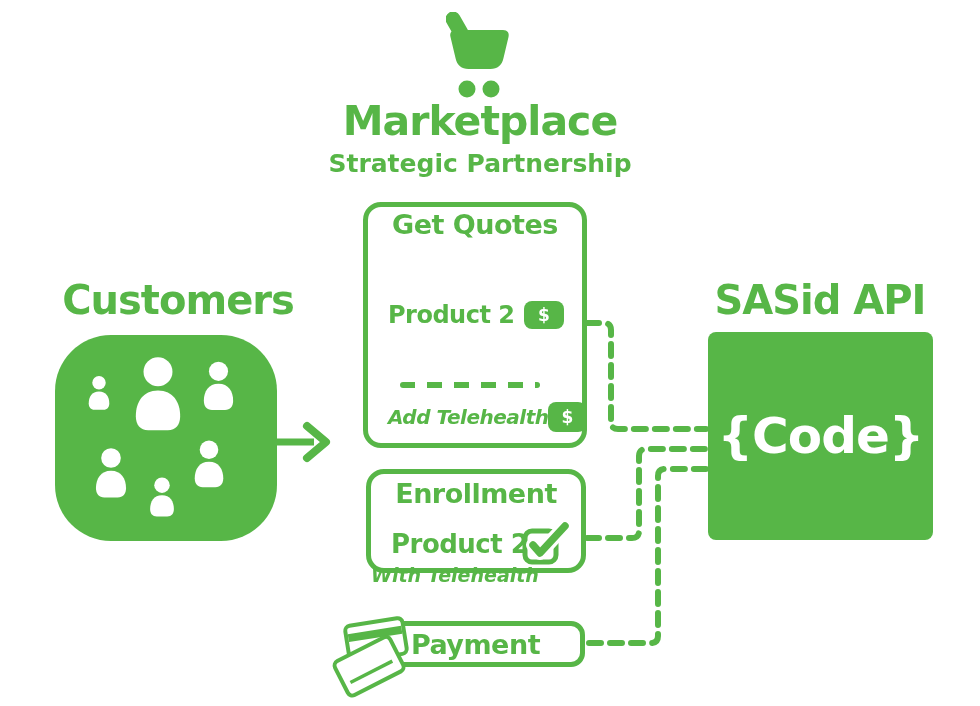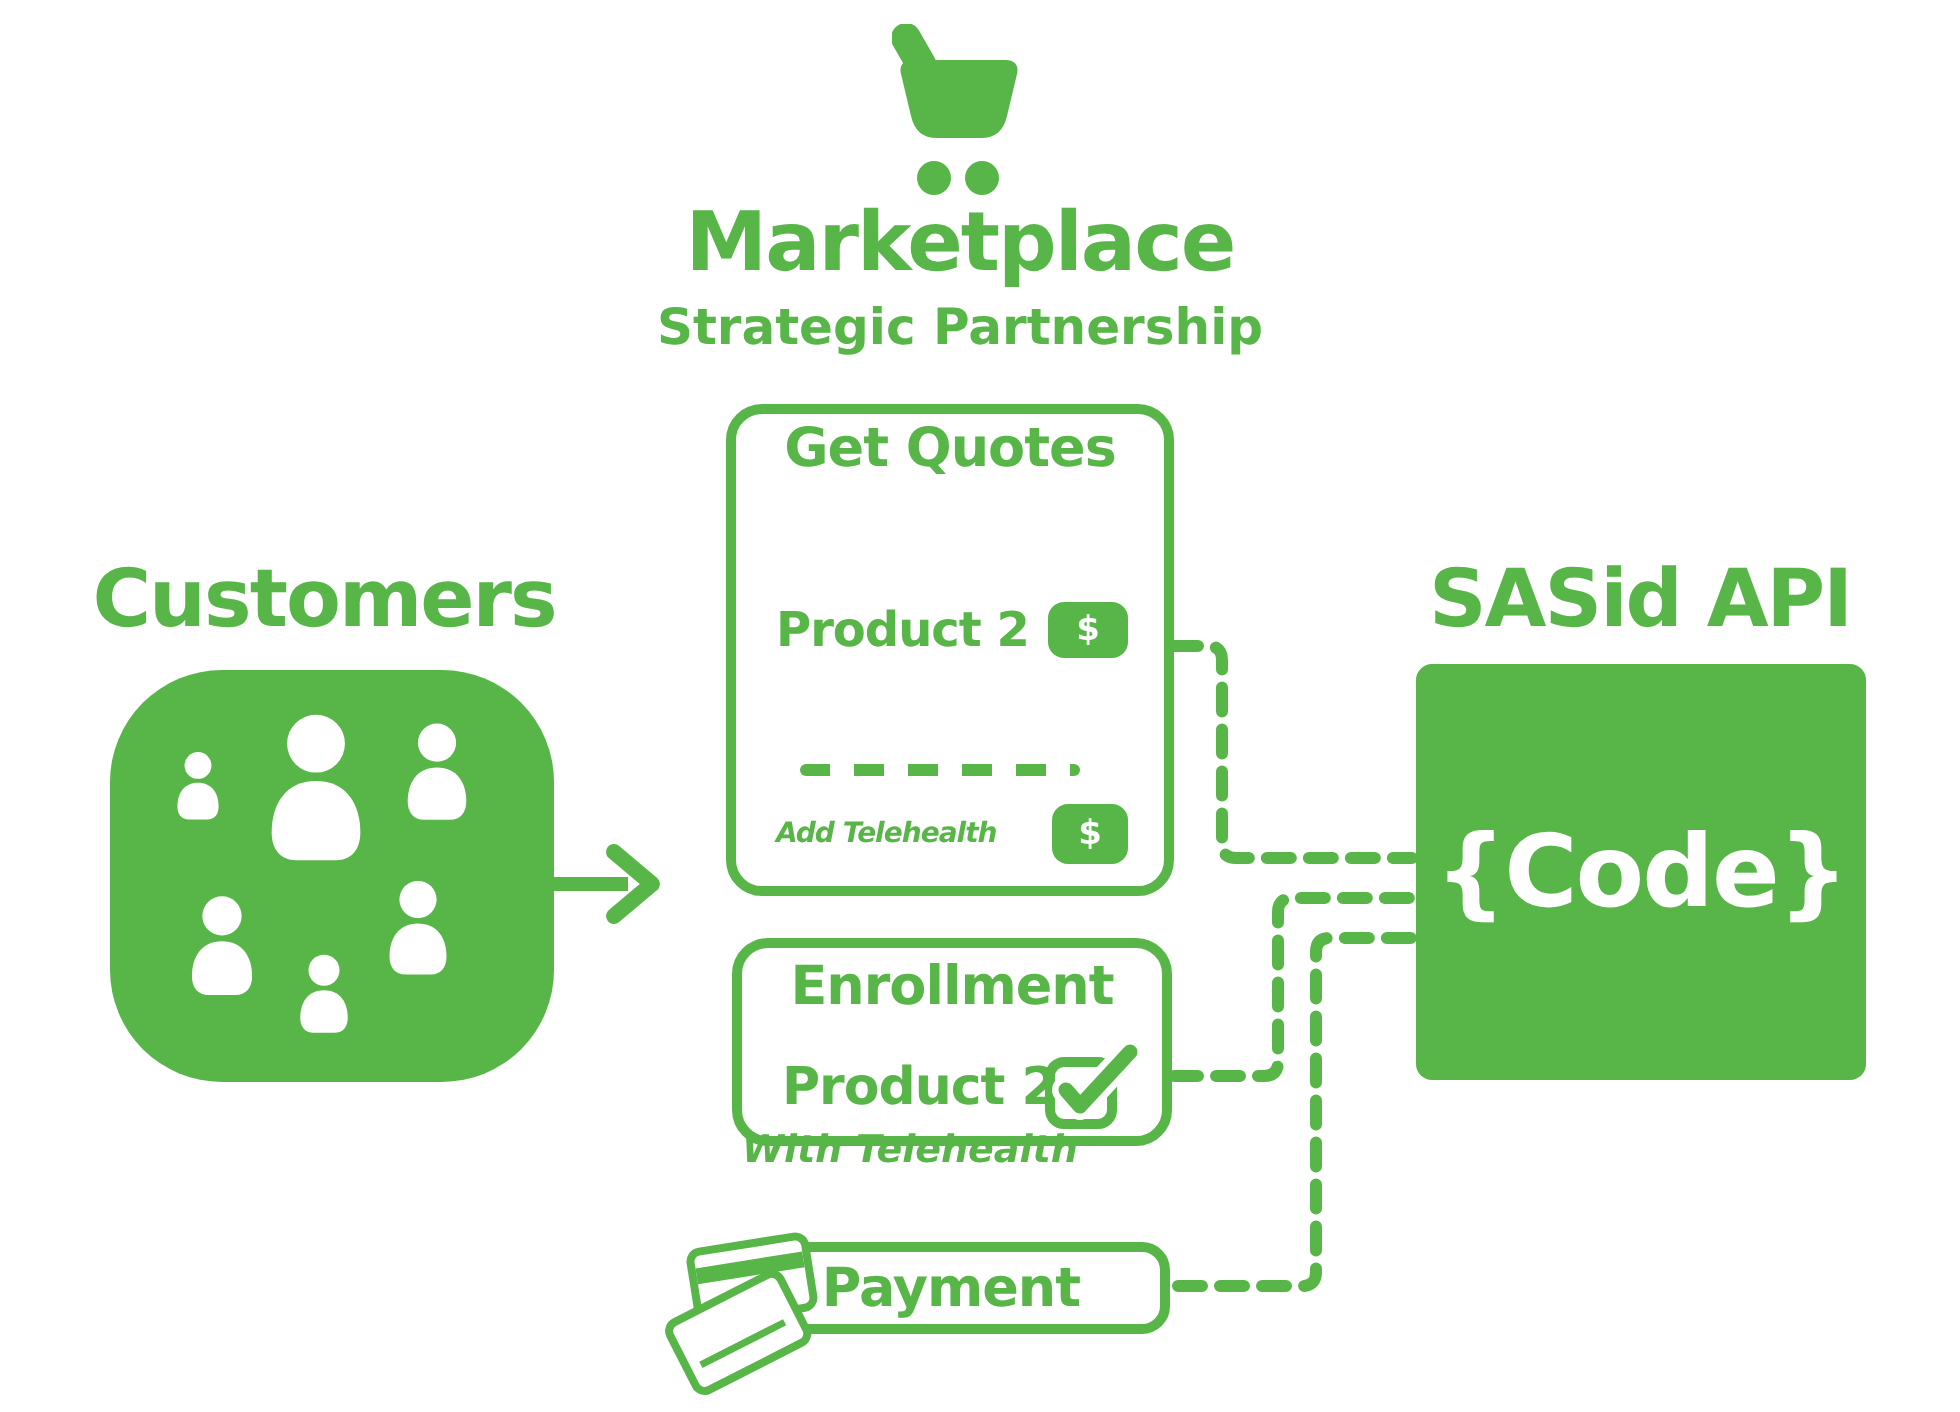--- a/index.html
+++ b/index.html
@@ -13,39 +13,39 @@
     background:#ffffff;
     font-family:"DejaVu Sans","Liberation Sans",sans-serif;
     overflow:hidden;
     color:var(--green);
   }
   .abs{position:absolute;}
 
   
   .title-main{left:290px;top:97px;width:380px;font-size:41px;font-weight:bold;letter-spacing:-1px;text-align:center;}
   .title-sub{left:290px;top:149px;width:380px;font-size:25px;font-weight:bold;text-align:center;}
-  .h-customers{left:28px;top:277px;width:268px;font-size:40px;font-weight:bold;letter-spacing:-1px;text-align:center;}
+  .h-customers{left:44px;top:277px;width:268px;font-size:40px;font-weight:bold;letter-spacing:-1px;text-align:center;}
   .h-sasid{left:700px;top:277px;width:240px;font-size:40px;font-weight:bold;letter-spacing:-1px;text-align:center;}
 
   
   .sq-customers{left:55px;top:335px;width:222px;height:206px;background:var(--green);border-radius:56px;}
   .sq-sasid{left:708px;top:332px;width:225px;height:208px;background:var(--green);border-radius:8px;}
   .code-text{width:100%;height:100%;display:flex;align-items:center;justify-content:center;
     color:#fff;font-size:50px;font-weight:bold;letter-spacing:-1px;}
 
   
   .panel{position:absolute;border:5px solid var(--green);border-radius:18px;box-sizing:border-box;background:transparent;}
   .panel-quotes{left:363px;top:202px;width:224px;height:246px;}
   .panel-enroll{left:366px;top:469px;width:220px;height:104px;}
   .panel-payment{left:366px;top:621px;width:219px;height:46px;border-radius:14px;}
   .panel-title{position:absolute;left:0;right:0;text-align:center;font-size:27px;font-weight:bold;letter-spacing:-0.5px;}
 
   .q-row{position:absolute;left:20px;right:18px;height:34px;display:flex;align-items:center;justify-content:space-between;}
   .q-label{font-size:24px;font-weight:bold;letter-spacing:-0.5px;white-space:nowrap;}
-  .q-label-italic{font-size:14px;font-weight:bold;font-style:italic;letter-spacing:-0.5px;white-space:nowrap;}
+  .q-label-italic{font-size:20px;font-weight:bold;font-style:italic;letter-spacing:-0.5px;white-space:nowrap;}
   .badge{width:40px;height:28px;background:var(--green);border-radius:8px;
     display:flex;align-items:center;justify-content:center;
     color:#fff;font-size:17px;font-weight:bold;flex:0 0 auto;}
   .divider-dashed{position:absolute;left:32px;top:175px;width:140px;height:6px;border-radius:3px;
     background:repeating-linear-gradient(90deg,var(--green) 0 15px,transparent 15px 27px);}
 
   .enroll-note{position:absolute;left:0;right:0;top:90px;text-align:left;
     font-size:19px;font-weight:bold;font-style:italic;}
   .payment-title{width:100%;height:36px;display:flex;align-items:center;justify-content:center;
     font-size:27px;font-weight:bold;letter-spacing:-0.5px;}

